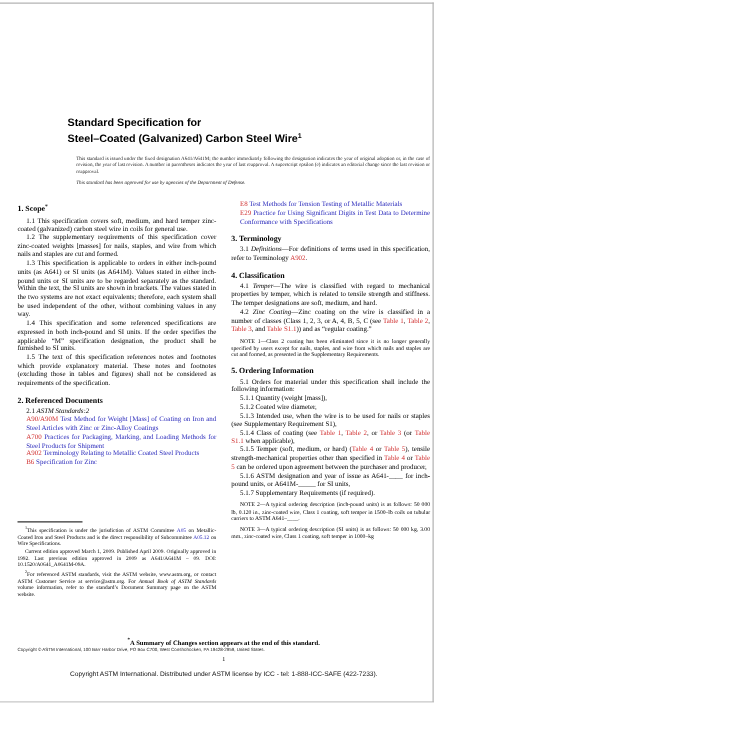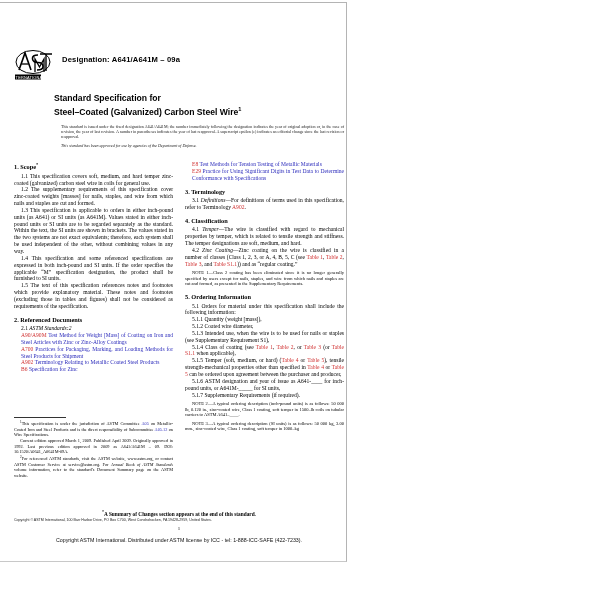--- a/index.html
+++ b/index.html
@@ -259,35 +259,20 @@
     color: #111;
   }
 </style>
 </head>
 <body>
 
 <div id="page-wrap">
   <div id="sheet">
     <div id="sheet-inner">
 
-      <div class="masthead">
-        <span class="astm-logo">
-          <svg width="42" height="32" viewBox="0 0 42 32" xmlns="http://www.w3.org/2000/svg">
-            <ellipse cx="19" cy="13" rx="17" ry="11.5" fill="none" stroke="#000" stroke-width="1"></ellipse>
-            <path d="M5 21 L11 4 L17 21" fill="none" stroke="#000" stroke-width="1.6"></path>
-            <path d="M7.5 15 L14.5 15" stroke="#000" stroke-width="1.3"></path>
-            <path d="M24 6 Q18 6 18.5 10 Q19 13.5 24 13.5 Q29 13.5 29 17.5 Q29 21 23 21" fill="none" stroke="#000" stroke-width="1.6"></path>
-            <path d="M26 5 L38 5 M32 5 L32 22" fill="none" stroke="#000" stroke-width="1.4"></path>
-            <path d="M21 23 L21 10 L25.5 18 L30 10 L30 23" fill="none" stroke="#000" stroke-width="1.3"></path>
-            <rect x="1" y="25.5" width="26" height="5" fill="#000"></rect>
-            <text x="14" y="29.6" font-family="Liberation Sans, sans-serif" font-size="3.9" fill="#ffffff" text-anchor="middle" letter-spacing="0.2">INTERNATIONAL</text>
-          </svg>
-        </span>
-        <span class="designation">Designation: A641/A641M – 09a</span>
-      </div>
 
       <div class="doc-title">
         <div>Standard Specification for</div>
         <div>
           <span>Steel–Coated (Galvanized) Carbon Steel Wire</span><span class="sup">1</span>
         </div>
       </div>
 
       <div class="boiler">
         <p>This standard is issued under the fixed designation A641/A641M; the number immediately following the designation indicates the year of original adoption or, in the case of revision, the year of last revision. A number in parentheses indicates the year of last reapproval. A superscript epsilon (e) indicates an editorial change since the last revision or reapproval.</p>

